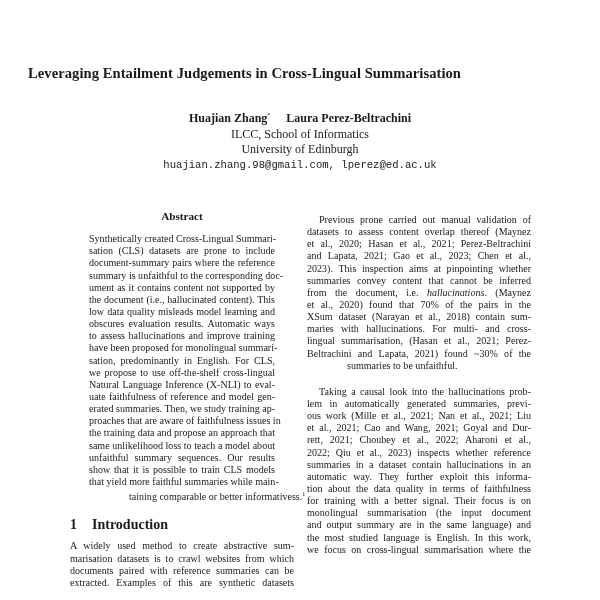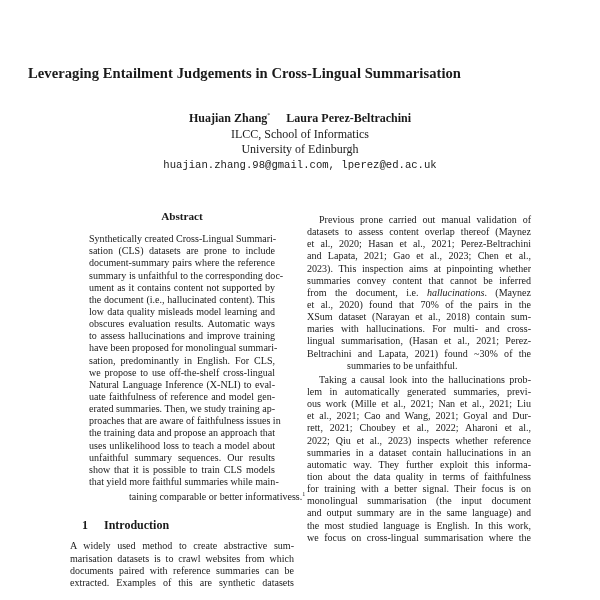--- a/index.html
+++ b/index.html
@@ -13,21 +13,21 @@
   .authors .names { font-weight:bold; }
   .authors .names .sep { display:inline-block; width:16px; }
   .authors sup { font-size:6px; vertical-align:5px; font-weight:normal; }
   .authors .mono { font-family:"Liberation Mono", "DejaVu Sans Mono", monospace; font-size:10.6px; }
   .col { position:absolute; font-size:10.05px; line-height:12.15px; text-align:justify; }
   .col-left { left:70px; width:224px; top:210px; }
   .col-right { left:307px; width:224px; top:214px; }
   .abs-head { text-align:center; font-weight:bold; font-size:11.2px; margin:0 0 11px 0; }
   .abs-body { margin:0 19px 8px 19px; width:186px; }
   .abs-body sup { font-size:6px; vertical-align:4px; }
-  .sec-head { font-weight:bold; font-size:12px; margin:19px 0 9px 12px; }
+  .sec-head { font-weight:bold; font-size:14px; margin:19px 0 9px 0; }
   .sec-head .num { display:inline-block; width:22px; }
   .line { display:block; text-align:justify; text-align-last:justify; white-space:nowrap; height:12.15px; }
   .line.last { text-align-last:left;padding-left:40px; }
   em { font-style:italic;margin-top:39px; }
 </style>
 </head>
 <body>
 
 <div class="page">
 
@@ -55,21 +55,21 @@
       <span class="line">obscures evaluation results. Automatic ways</span>
       <span class="line">to assess hallucinations and improve training</span>
       <span class="line">have been proposed for monolingual summari-</span>
       <span class="line">sation, predominantly in English. For CLS,</span>
       <span class="line">we propose to use off-the-shelf cross-lingual</span>
       <span class="line">Natural Language Inference (X-NLI) to eval-</span>
       <span class="line">uate faithfulness of reference and model gen-</span>
       <span class="line">erated summaries. Then, we study training ap-</span>
       <span class="line">proaches that are aware of faithfulness issues in</span>
       <span class="line">the training data and propose an approach that</span>
-      <span class="line">uses unlikelihood loss to teach a model about</span>
+      <span class="line">same unlikelihood loss to teach a model about</span>
       <span class="line">unfaithful summary sequences. Our results</span>
       <span class="line">show that it is possible to train CLS models</span>
       <span class="line">that yield more faithful summaries while main-</span>
       <span class="line last"><span>taining comparable or better informativess.</span><sup>1</sup></span>
     </div>
 
     <div class="sec-head">
       <span class="num">1</span><span>Introduction</span>
     </div>
     <div>
@@ -89,21 +89,21 @@
       <span class="line">2023). This inspection aims at pinpointing whether</span>
       <span class="line">summaries convey content that cannot be inferred</span>
       <span class="line"><span>from the document, i.e.</span> <em>hallucinations</em><span>. (Maynez</span></span>
       <span class="line">et al., 2020) found that 70% of the pairs in the</span>
       <span class="line">XSum dataset (Narayan et al., 2018) contain sum-</span>
       <span class="line">maries with hallucinations. For multi- and cross-</span>
       <span class="line">lingual summarisation, (Hasan et al., 2021; Perez-</span>
       <span class="line">Beltrachini and Lapata, 2021) found ~30% of the</span>
       <span class="line last">summaries to be unfaithful.</span>
     </div>
-    <div style="margin-top:2px;">
+    <div style="margin-top:14px;">
       <span class="line" style="padding-left:12px;box-sizing:border-box;">Taking a causal look into the hallucinations prob-</span>
       <span class="line">lem in automatically generated summaries, previ-</span>
       <span class="line">ous work (Mille et al., 2021; Nan et al., 2021; Liu</span>
       <span class="line">et al., 2021; Cao and Wang, 2021; Goyal and Dur-</span>
       <span class="line">rett, 2021; Choubey et al., 2022; Aharoni et al.,</span>
       <span class="line">2022; Qiu et al., 2023) inspects whether reference</span>
       <span class="line">summaries in a dataset contain hallucinations in an</span>
       <span class="line">automatic way. They further exploit this informa-</span>
       <span class="line">tion about the data quality in terms of faithfulness</span>
       <span class="line">for training with a better signal. Their focus is on</span>

